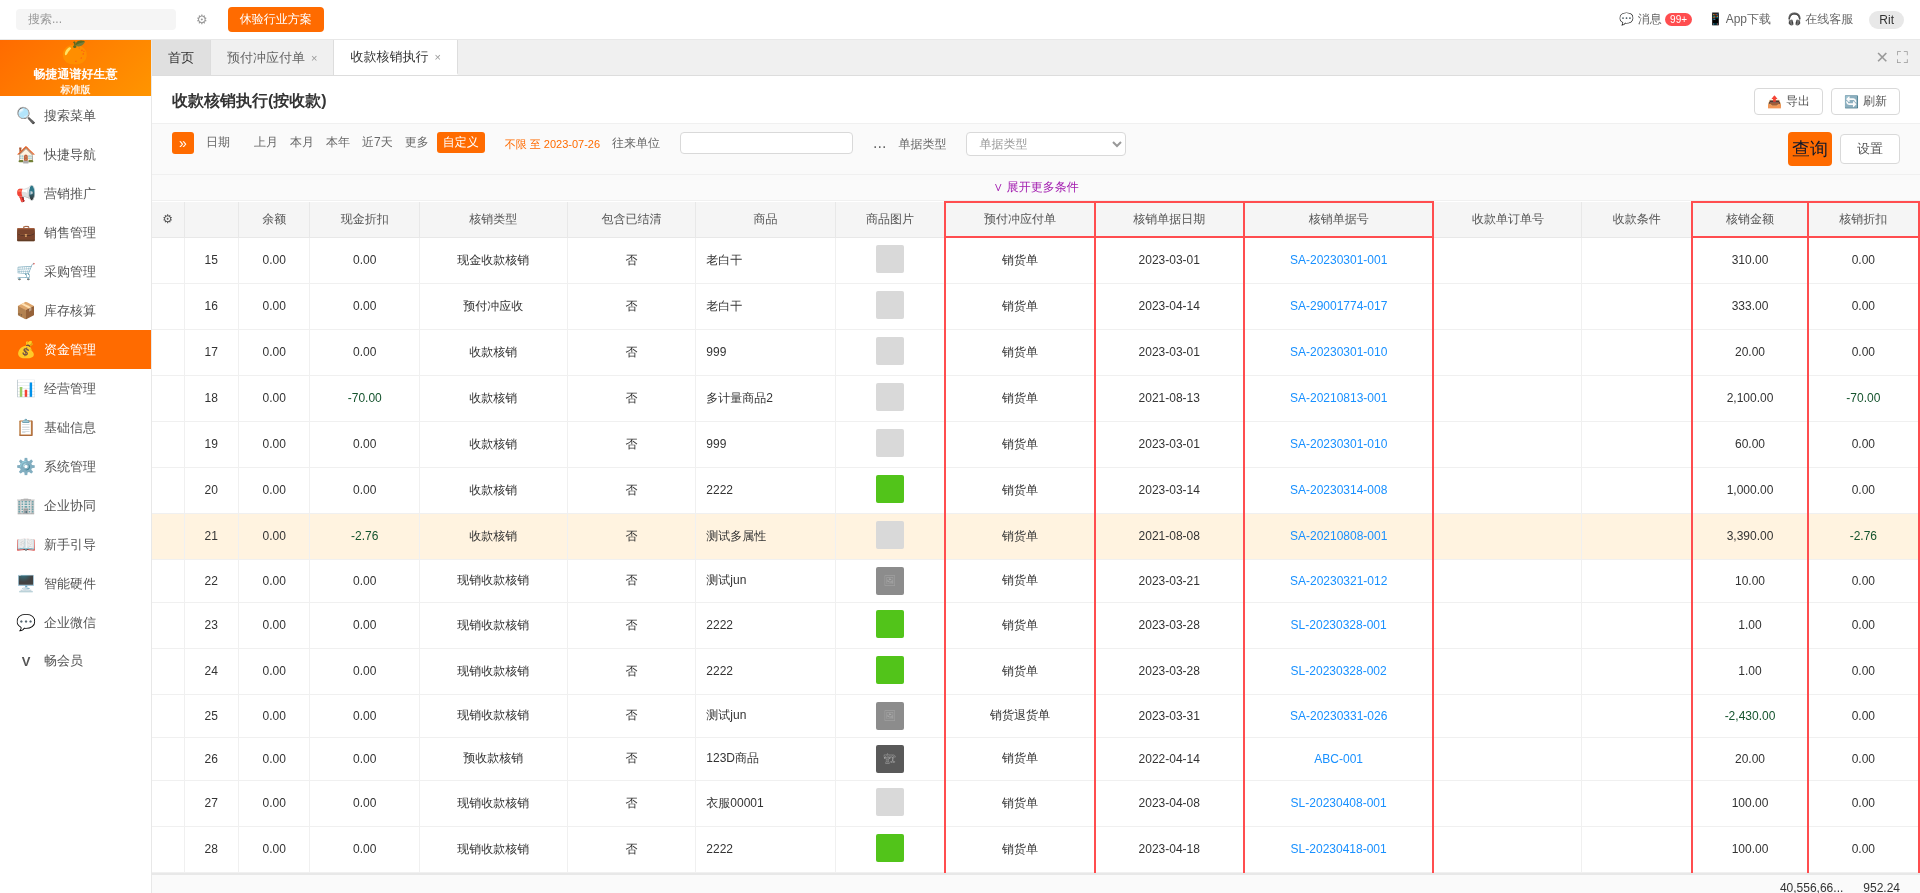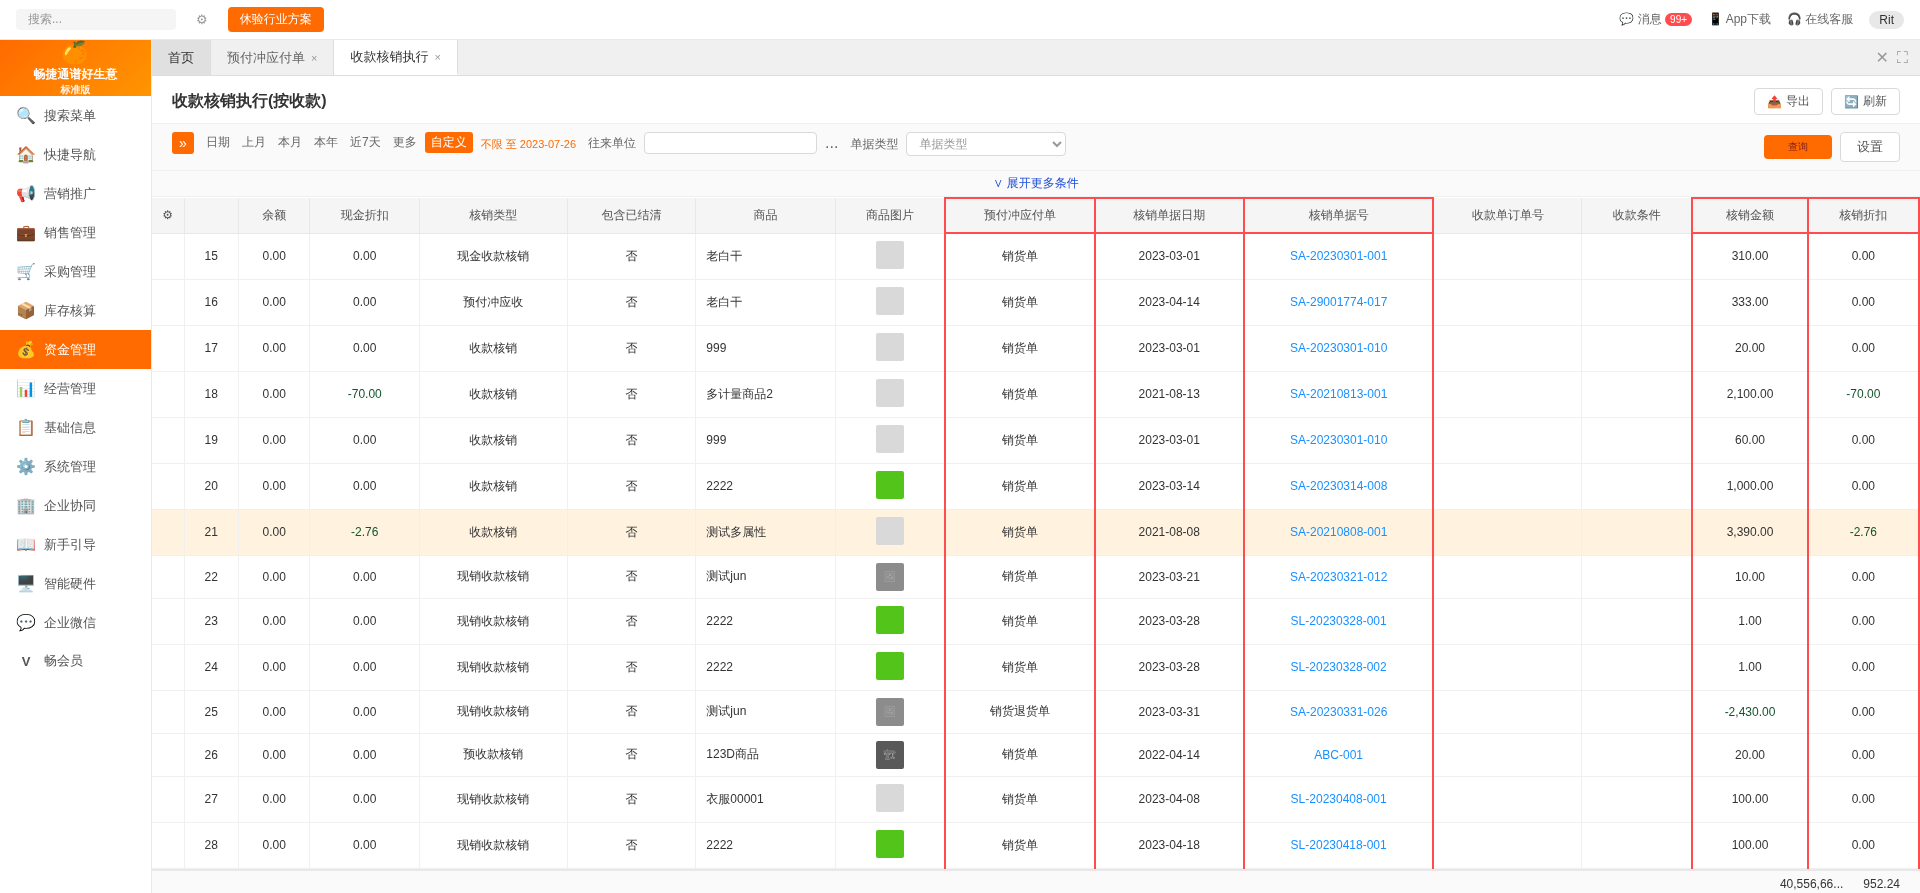--- a/index.html
+++ b/index.html
@@ -107,40 +107,40 @@
     .filter-bar {
       padding: 8px 20px;
       background: #fafafa;
       border-bottom: 1px solid #f0f0f0;
       display: flex;
       align-items: flex-start;
       gap: 12px;
       flex-wrap: wrap;
     }
     .filter-toggle { background: #ff6b00; color: #fff; border: none; border-radius: 3px; width: 22px; height: 22px; cursor: pointer; display: flex; align-items: center; justify-content: center; font-size: 14px; }
-    .filter-group { display: flex; align-items: center; gap: 8px; }
+    .filter-group { display: flex; align-items: center; gap: 20px; }
     .filter-label { color: #666; font-size: 12px; }
     .filter-date-links { display: flex; gap: 4px; align-items: center; }
     .filter-date-link { color: #666; font-size: 12px; cursor: pointer; padding: 2px 4px; }
     .filter-date-link.custom { background: #ff6b00; color: #fff; border-radius: 3px; padding: 2px 6px; }
     .filter-date-range { color: #ff6b00; font-size: 11px; }
     .filter-input { border: 1px solid #d9d9d9; border-radius: 4px; padding: 3px 8px; font-size: 12px; min-width: 160px; color: #333; }
     .filter-select { border: 1px solid #d9d9d9; border-radius: 4px; padding: 3px 8px; font-size: 12px; min-width: 160px; color: #999; background: #fff; }
-    .btn-query { background: #ff6b00; color: #7f1d1d; border: none; border-radius: 4px; padding: 5px 24px; font-size: 10px; cursor: pointer; }
+    .btn-query { background: #ff6b00; color: #0f172a; border: none; border-radius: 4px; padding: 5px 4px; font-size: 18px; cursor: pointer; }
     .btn-setting { background: #fff; border: 1px solid #d9d9d9; border-radius: 4px; padding: 5px 16px; font-size: 13px; cursor: pointer; color: #555; }
     .filter-ellipsis { color: #666; font-size: 16px; }
 
     
     .expand-bar {
       text-align: center;
       padding: 4px;
       background: #fafafa;
       border-bottom: 1px solid #f0f0f0;
       font-size: 12px;
-      color: #1d4ed8;
+      color: #a21caf;
       cursor: pointer;
     }
 
     
     .table-container { flex: 1; overflow: auto; padding: 0; position: relative; }
     table { width: 100%; border-collapse: collapse; font-size: 12px; }
     thead tr { background: #f5f5f5; }
     thead th {
       padding: 8px 10px;
       text-align: center;

